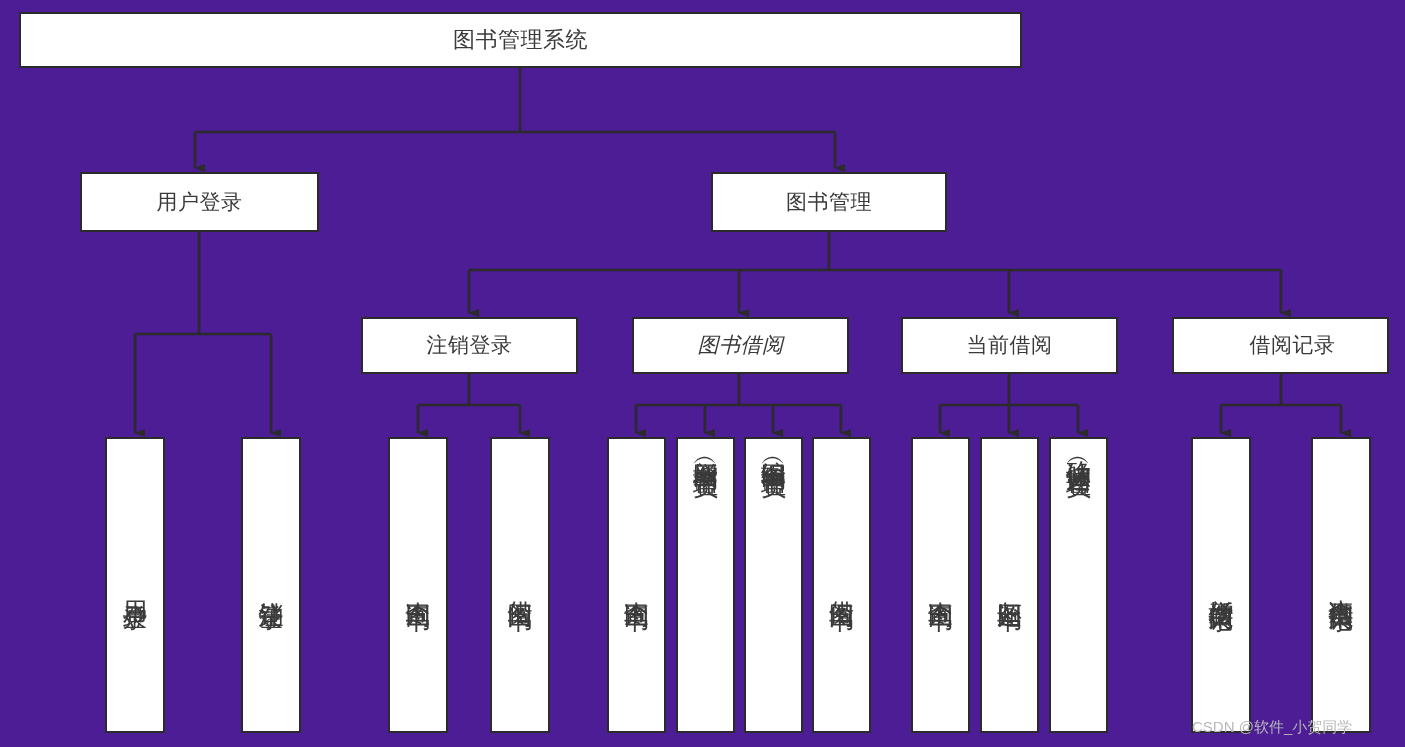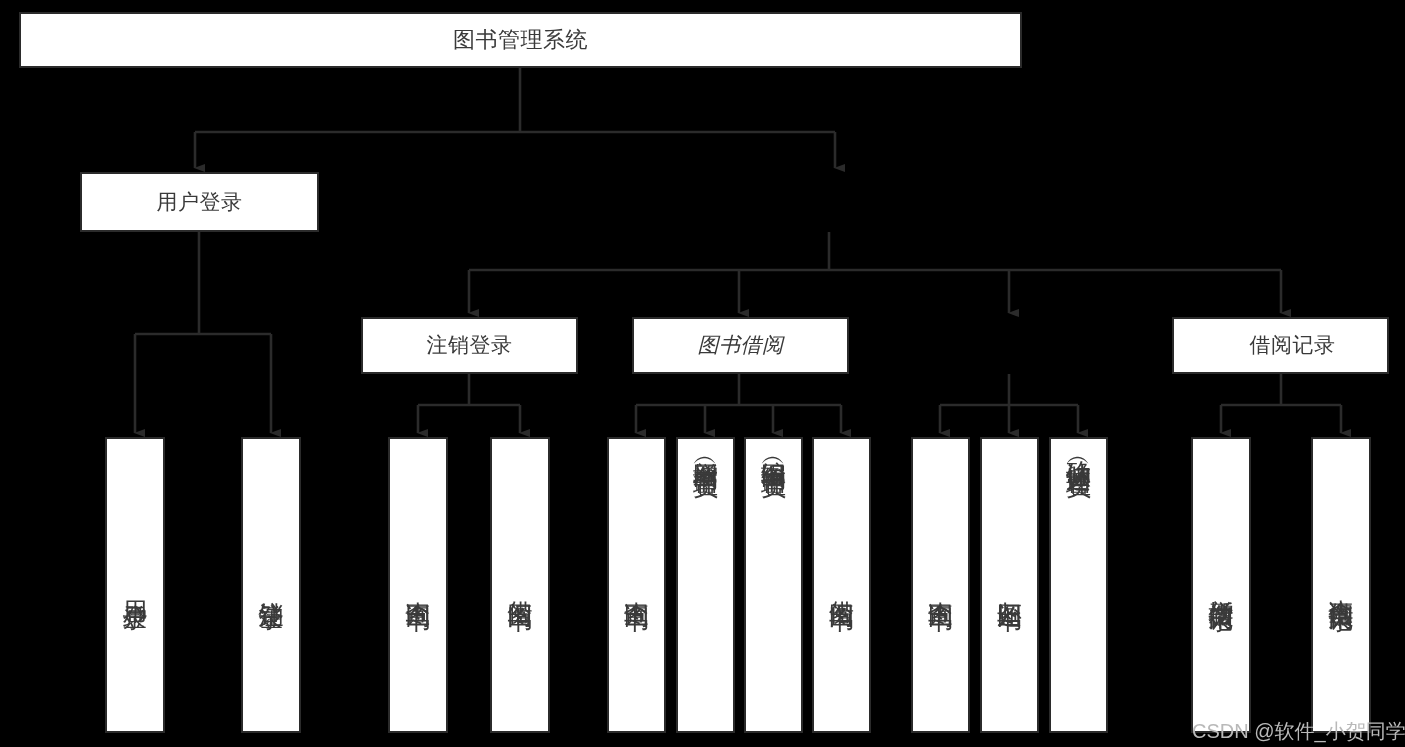--- a/index.html
+++ b/index.html
@@ -8,21 +8,21 @@
     padding: 0;
     background: #ffffff;
   }
   body {
     font-family: "Liberation Sans", "DejaVu Sans", sans-serif;
   }
   #diagram-canvas {
     position: relative;
     width: 1405px;
     height: 747px;
-    background: #000000;
+    background: #4c1d95;
     overflow: hidden;
   }
   #edge-layer {
     position: absolute;
     left: 0;
     top: 0;
     width: 1405px;
     height: 747px;
     pointer-events: none;
   }
@@ -67,21 +67,21 @@
   }
   .node-v.center .node-label {
     margin-top: auto;
     margin-bottom: auto;
   }
   .node-v.top .node-label {
     margin-top: 2px;
   }
   .watermark {
     position: absolute;
-    font-size: 20px;
+    font-size: 15px;
     color: #b9b9b9;
     white-space: nowrap;
     z-index: 3;
     font-family: "Liberation Sans", "DejaVu Sans", sans-serif;
   }
 </style>
 </head>
 <body>
 
 <div id="diagram-canvas">
@@ -136,27 +136,33 @@
     </g>
   </svg>
 
   <div class="node node-h node-root" style="left:19px; top:12px; width:1003px; height:56px;">
     <span class="node-label">图书管理系统</span>
   </div>
 
   <div class="node node-h" style="left:80px; top:172px; width:239px; height:60px;">
     <span class="node-label">用户登录</span>
   </div>
+  <div class="node node-h" style="left:711px; top:172px; width:236px; height:60px;">
+    <span class="node-label">图书管理</span>
+  </div>
 
   <div class="node node-h" style="left:361px; top:317px; width:217px; height:57px;">
     <span class="node-label">注销登录</span>
   </div>
   <div class="node node-h" style="left:632px; top:317px; width:217px; height:57px;font-style:italic;">
     <span class="node-label">图书借阅</span>
   </div>
+  <div class="node node-h" style="left:901px; top:317px; width:217px; height:57px;">
+    <span class="node-label">当前借阅</span>
+  </div>
   <div class="node node-h" style="left:1172px; top:317px; width:217px; height:57px;padding-left:24px;">
     <span class="node-label">借阅记录</span>
   </div>
 
   <div class="node node-v center" style="left:105px; top:437px; width:60px; height:296px;">
     <span class="node-label">用户登录</span>
   </div>
   <div class="node node-v center" style="left:241px; top:437px; width:60px; height:296px;">
     <span class="node-label">注销登录</span>
   </div>

